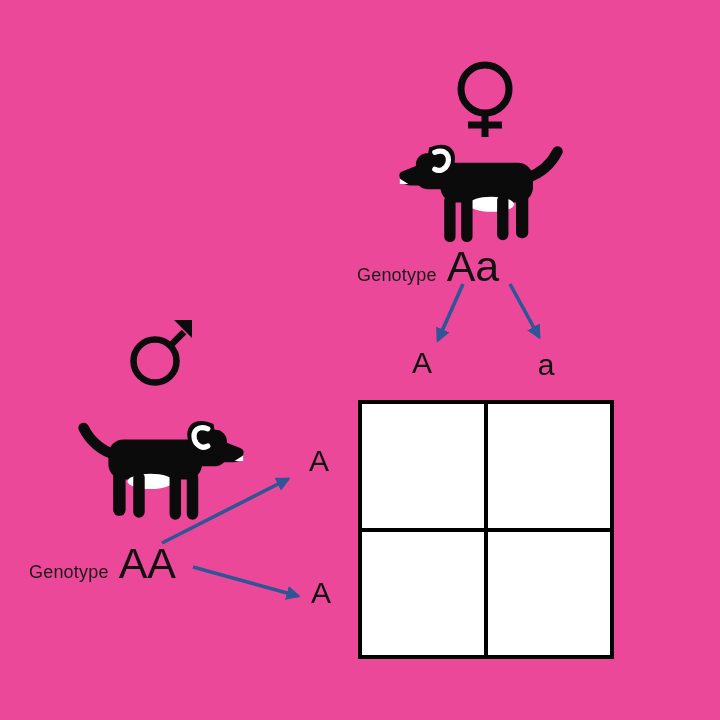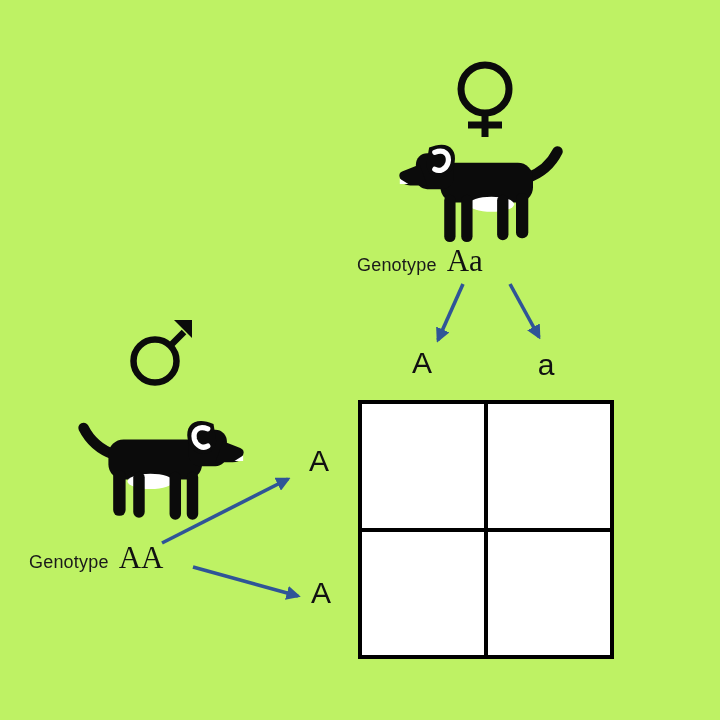--- a/index.html
+++ b/index.html
@@ -1,27 +1,27 @@
 <!DOCTYPE html>
 <html><head>
 <meta charset="utf-8">
 <style>
   html,body{margin:0;padding:0;background:#ffffff;}
   .canvas{
     position:relative;
     width:720px;height:720px;
-    background:#bef264;
+    background:#ec4899;
     font-family:"Liberation Sans", sans-serif;
     color:#111;
     overflow:hidden;
   }
   .abs{position:absolute;}
   .genotype-row{display:flex;align-items:baseline;white-space:nowrap;}
   .genotype-label{font-size:18px;color:#1a1a1a;letter-spacing:.2px;}
-  .genotype-value{font-size:31px;color:#111;margin-left:10px;line-height:1;font-family:Liberation Serif, serif;}
+  .genotype-value{font-size:43px;color:#111;margin-left:10px;line-height:1;}
   .gamete{font-size:30px;color:#111;width:36px;text-align:center;line-height:1;}
   
   .punnett{
     left:358px;top:400px;width:256px;height:259px;
     background:#000;
     display:grid;
     grid-template-columns:1fr 1fr;
     grid-template-rows:1fr 1fr;
     gap:4px;padding:4px;
     box-sizing:border-box;

